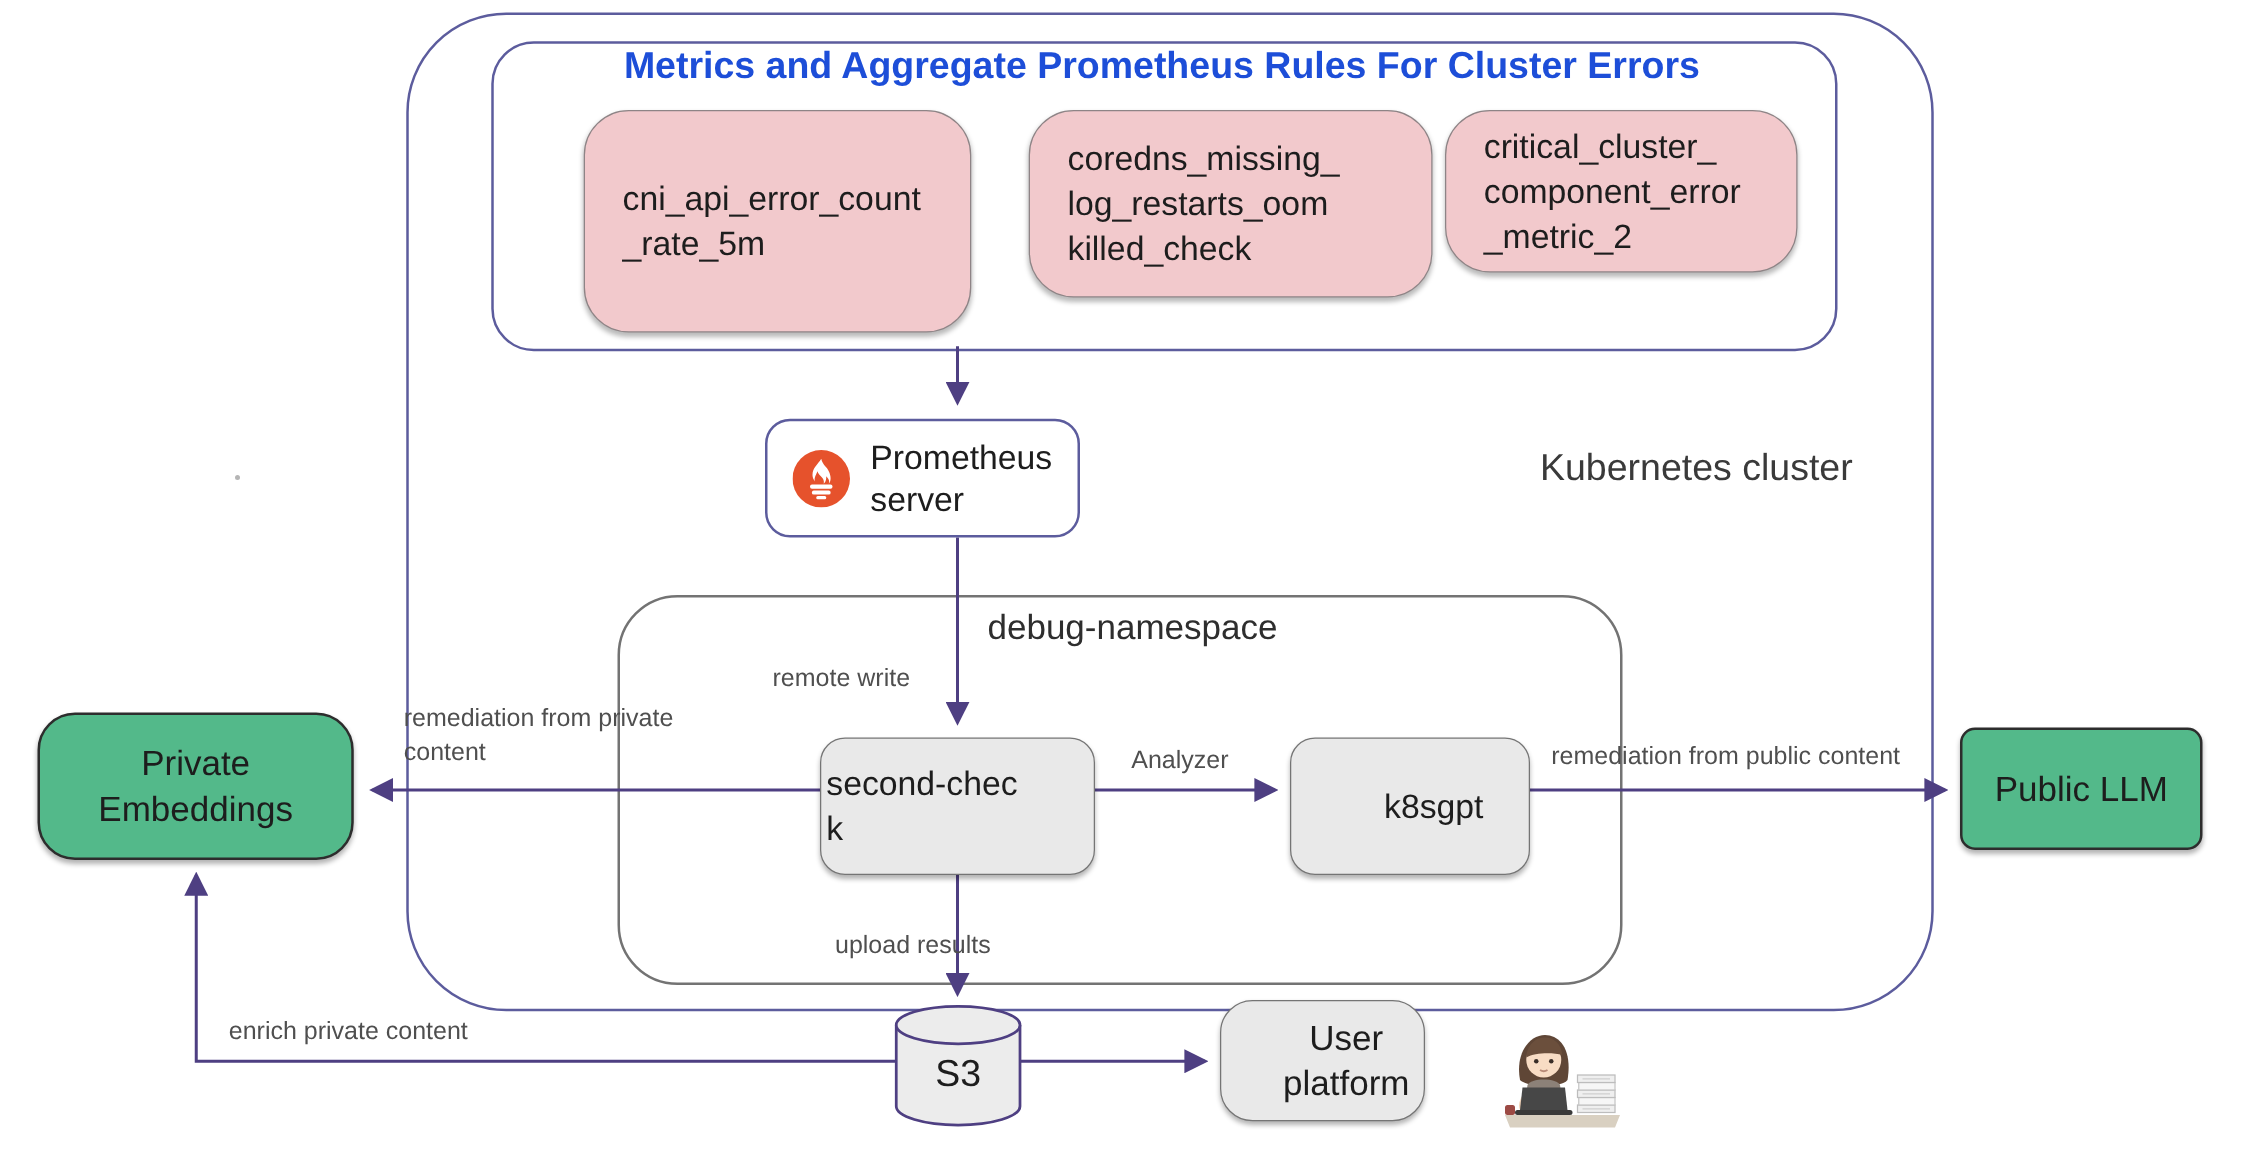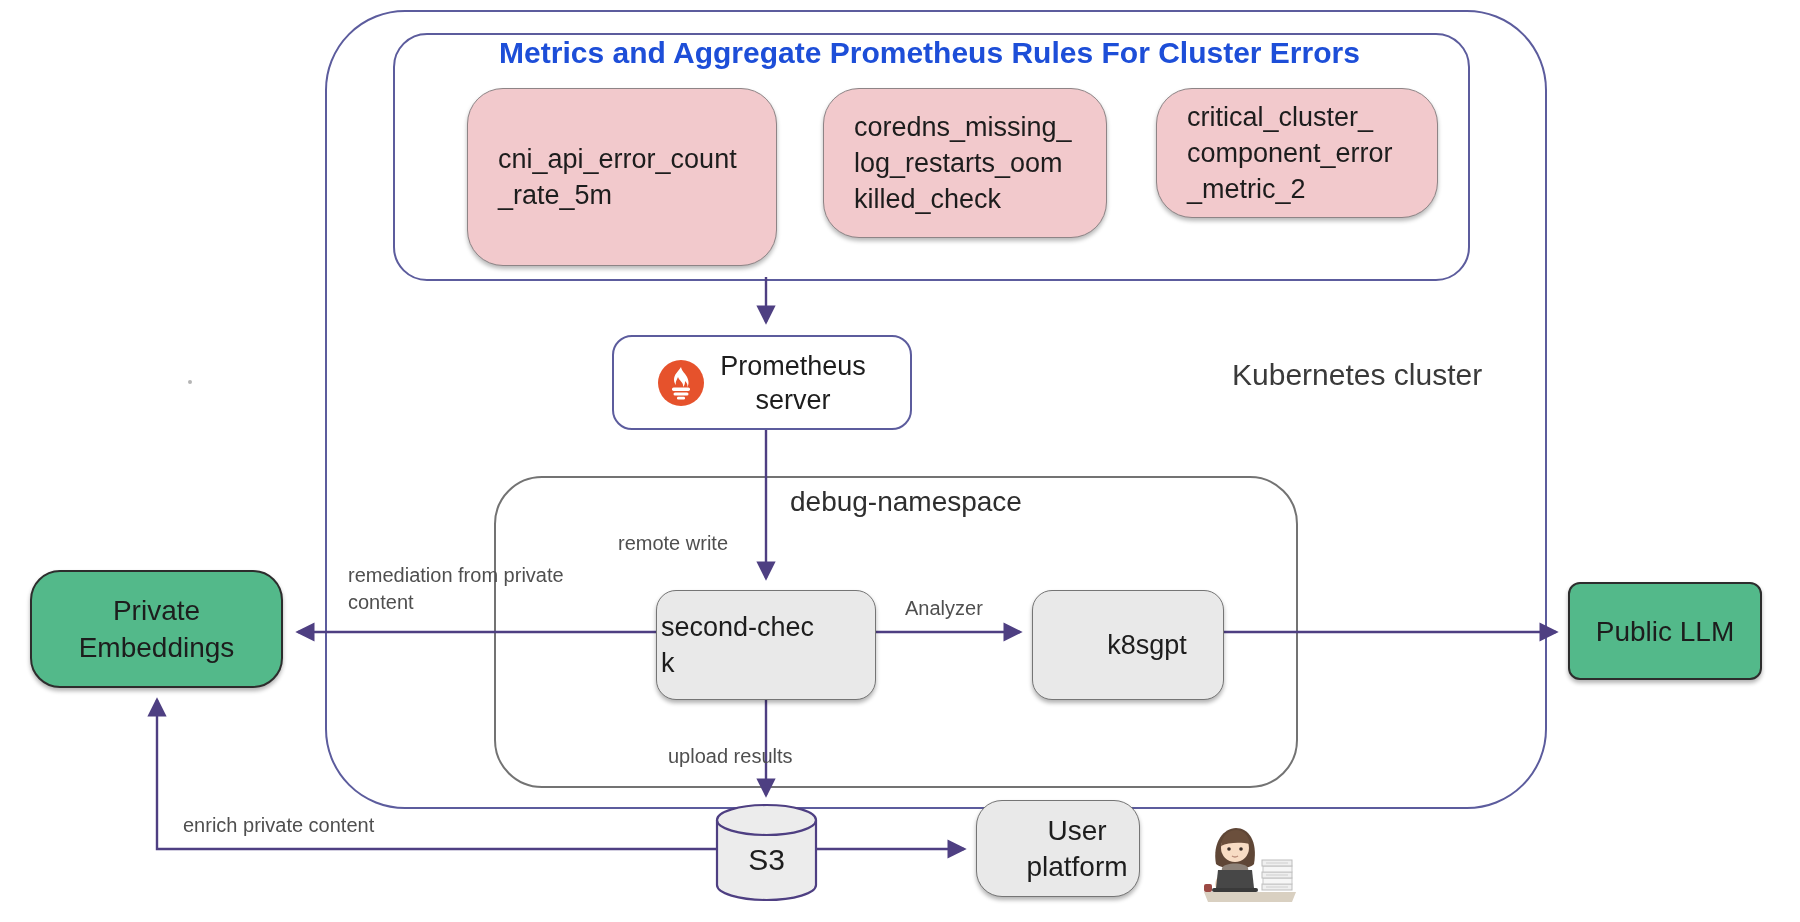--- a/index.html
+++ b/index.html
@@ -40,23 +40,23 @@
   .green{
     background:#53b98a; border:2.5px solid #2d2d2d;
     box-shadow:0 3px 4px rgba(0,0,0,.3);
     font-size:28px; line-height:37px; text-align:center;
   }
   .white-node{
     background:#ffffff; border:2px solid #5c5c9d; border-radius:20px;
     font-size:27px; line-height:34px;
   }
   .pink1{left:467px; top:88px; width:310px; height:178px;}
-  .pink2{left:823px; top:88px; width:284px; height:150px;}
+  .pink2{left:823px; top:88px; width:323px; height:150px;}
   .pink3{left:1156px; top:88px; width:282px; height:130px;}
-  .prometheus{left:612px; top:335px; width:300px; height:95px; gap:16px; text-align:center;}
+  .prometheus{left:612px; top:335px; width:252px; height:95px; gap:16px; }
   .second-check{left:656px; top:590px; width:220px; height:110px; justify-content:flex-start; padding-left:4px;}
   .k8sgpt{left:1032px; top:590px; width:192px; height:110px;}
   .private-emb{left:30px; top:570px; width:253px; height:118px; border-radius:30px;}
   .public-llm{left:1568px; top:582px; width:194px; height:98px; border-radius:12px;}
   .user-platform{left:976px; top:800px; width:164px; height:97px; border-radius:26px; font-size:28px; text-align:center;}
   
   .big-label{font-size:30px; color:#3a3a3a; z-index:3;}
   .panel-title{
     left:393px; top:36px; width:1073px; text-align:center;
     font-size:30px; font-weight:bold; color:#1d4ed8; z-index:3;
@@ -137,21 +137,22 @@
 
   <div class="abs node green private-emb ml">Private
 Embeddings</div>
   <div class="abs node green public-llm">Public LLM</div>
   <div class="abs node gray user-platform ml">User
 platform</div>
   <div class="abs s3-label">S3</div>
 
   <div class="abs edge-label" style="left:618px; top:530px;">remote write</div>
   <div class="abs edge-label" style="left:905px; top:595px;">Analyzer</div>
-  <div class="abs edge-label ml" style="left:348px; top:562px;">remediation from private
+  <div class="abs edge-label" style="left:1241px; top:592px;">remediation from public content</div>
+  <div class="abs edge-label ml" style="left:323px; top:562px;">remediation from private
 content</div>
   <div class="abs edge-label" style="left:668px; top:743px;">upload results</div>
   <div class="abs edge-label" style="left:183px; top:812px;">enrich private content</div>
 
   <svg class="abs person-svg" width="104" height="92" viewBox="0 0 104 92">
 
     <path d="M6,80 L98,80 L94,90 L10,90 Z" fill="#d9d0c1"></path>
 
     <g>
       <rect x="64" y="72" width="30" height="6" fill="#efefef" stroke="#bdbdbd" stroke-width="1"></rect>

